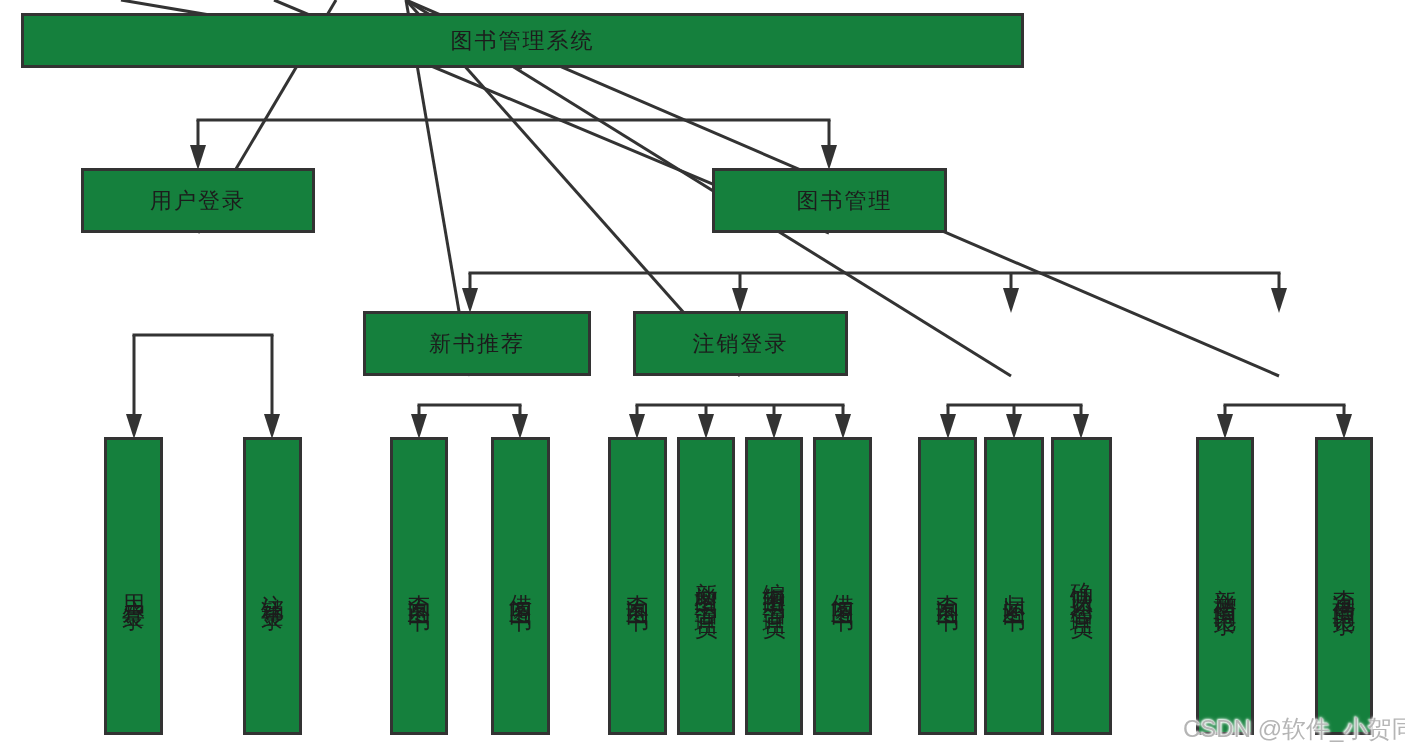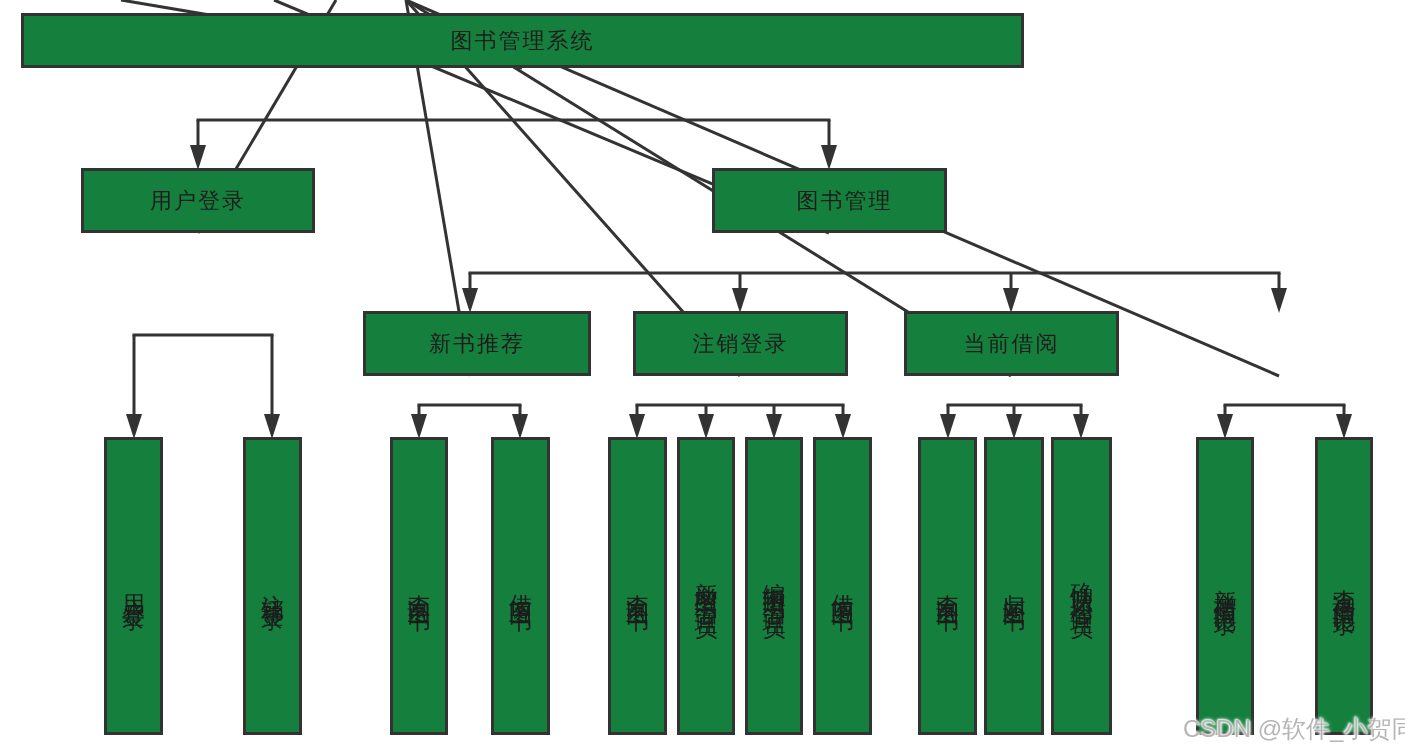--- a/index.html
+++ b/index.html
@@ -123,23 +123,20 @@
   <div class="box h" style="left:712px; top:168px; width:235px; height:65px;padding-left:30px;">
     <span>图书管理</span>
   </div>
 
   <div class="box h" style="left:363px; top:311px; width:228px; height:65px;">
     <span>新书推荐</span>
   </div>
   <div class="box h" style="left:633px; top:311px; width:215px; height:65px;">
     <span>注销登录</span>
   </div>
-  <div class="box h" style="left:904px; top:311px; width:215px; height:65px;">
-    <span>当前借阅</span>
-  </div>
 
   <div class="box v" style="left:104px; top:437px; width:59px; height:298px;">
     <span>用户登录</span>
   </div>
   <div class="box v" style="left:243px; top:437px; width:59px; height:298px;">
     <span>注销登录</span>
   </div>
 
   <div class="box v" style="left:390px; top:437px; width:58px; height:298px;">
     <span>查询图书</span>

